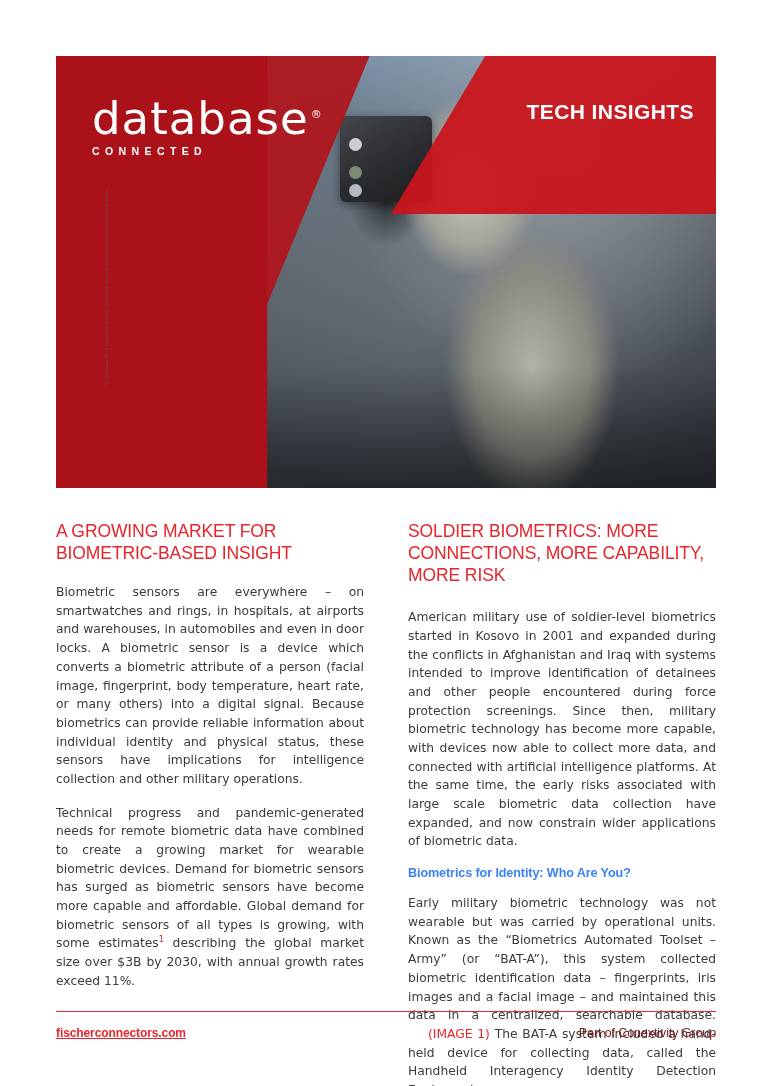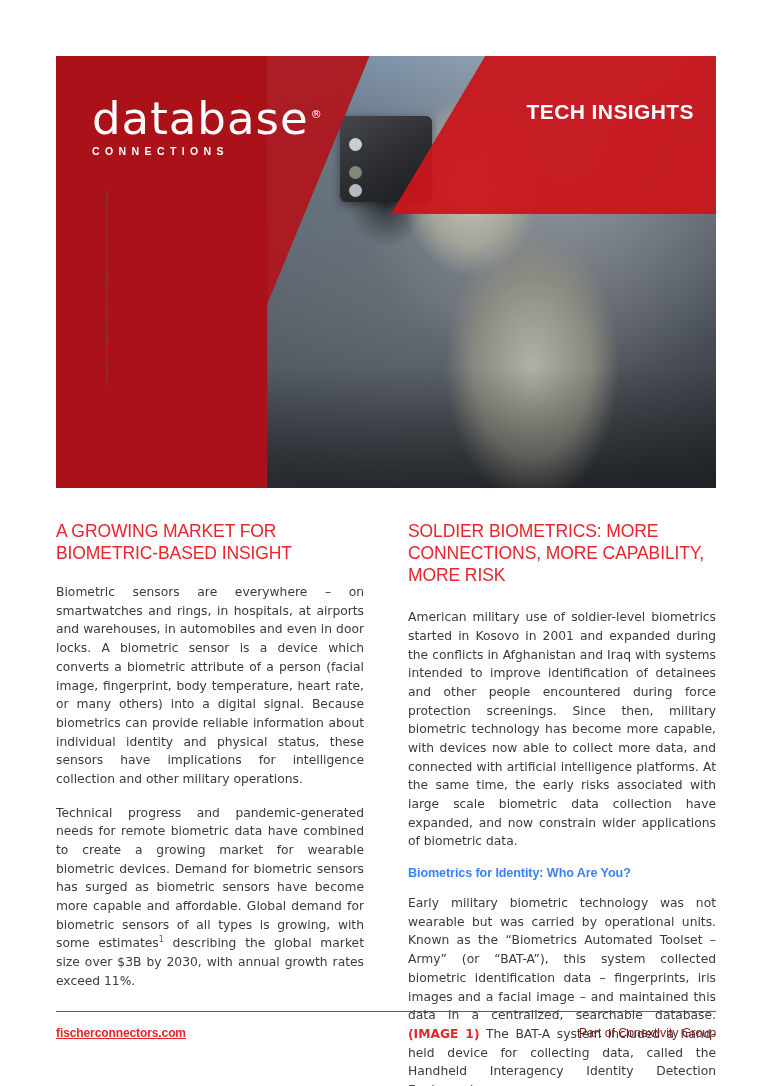--- a/index.html
+++ b/index.html
@@ -232,21 +232,22 @@
     letter-spacing: -0.1px;
   }
 
   sup.fn {
     color: #e8242c;
     font-size: 8px;
     vertical-align: super;
   }
   .img-ref {
     color: #e8242c;
-    font-weight: 700;
+    font-weight: 400;
+    margin-left: 20px;
   }
 
   
   .footer {
     position: absolute;
     left: 56px;
     bottom: 46px;
     width: 660px;
   }
   .footer-rule {
@@ -286,21 +287,21 @@
     </div>
 
     <div class="hero-red"></div>
     <div class="hero-red-solid"></div>
 
     <div class="hero-tag"></div>
     <div class="hero-tag-label">TECH INSIGHTS</div>
 
     <div class="logo">
       <div class="logo-mark"><span>database</span><span class="reg">®</span></div>
-      <div class="logo-sub">CONNECTIONS</div>
+      <div class="logo-sub">CONNECTED</div>
     </div>
 
 
     <div class="hero-credit">The appearance of U.S. Department of Defense (DoD) visual information does not imply or constitute DoD endorsement.</div>
   </div>
 
   <div class="columns">
 
     <div class="col">
       <div class="col-head">A GROWING MARKET FOR BIOMETRIC-BASED INSIGHT</div>

